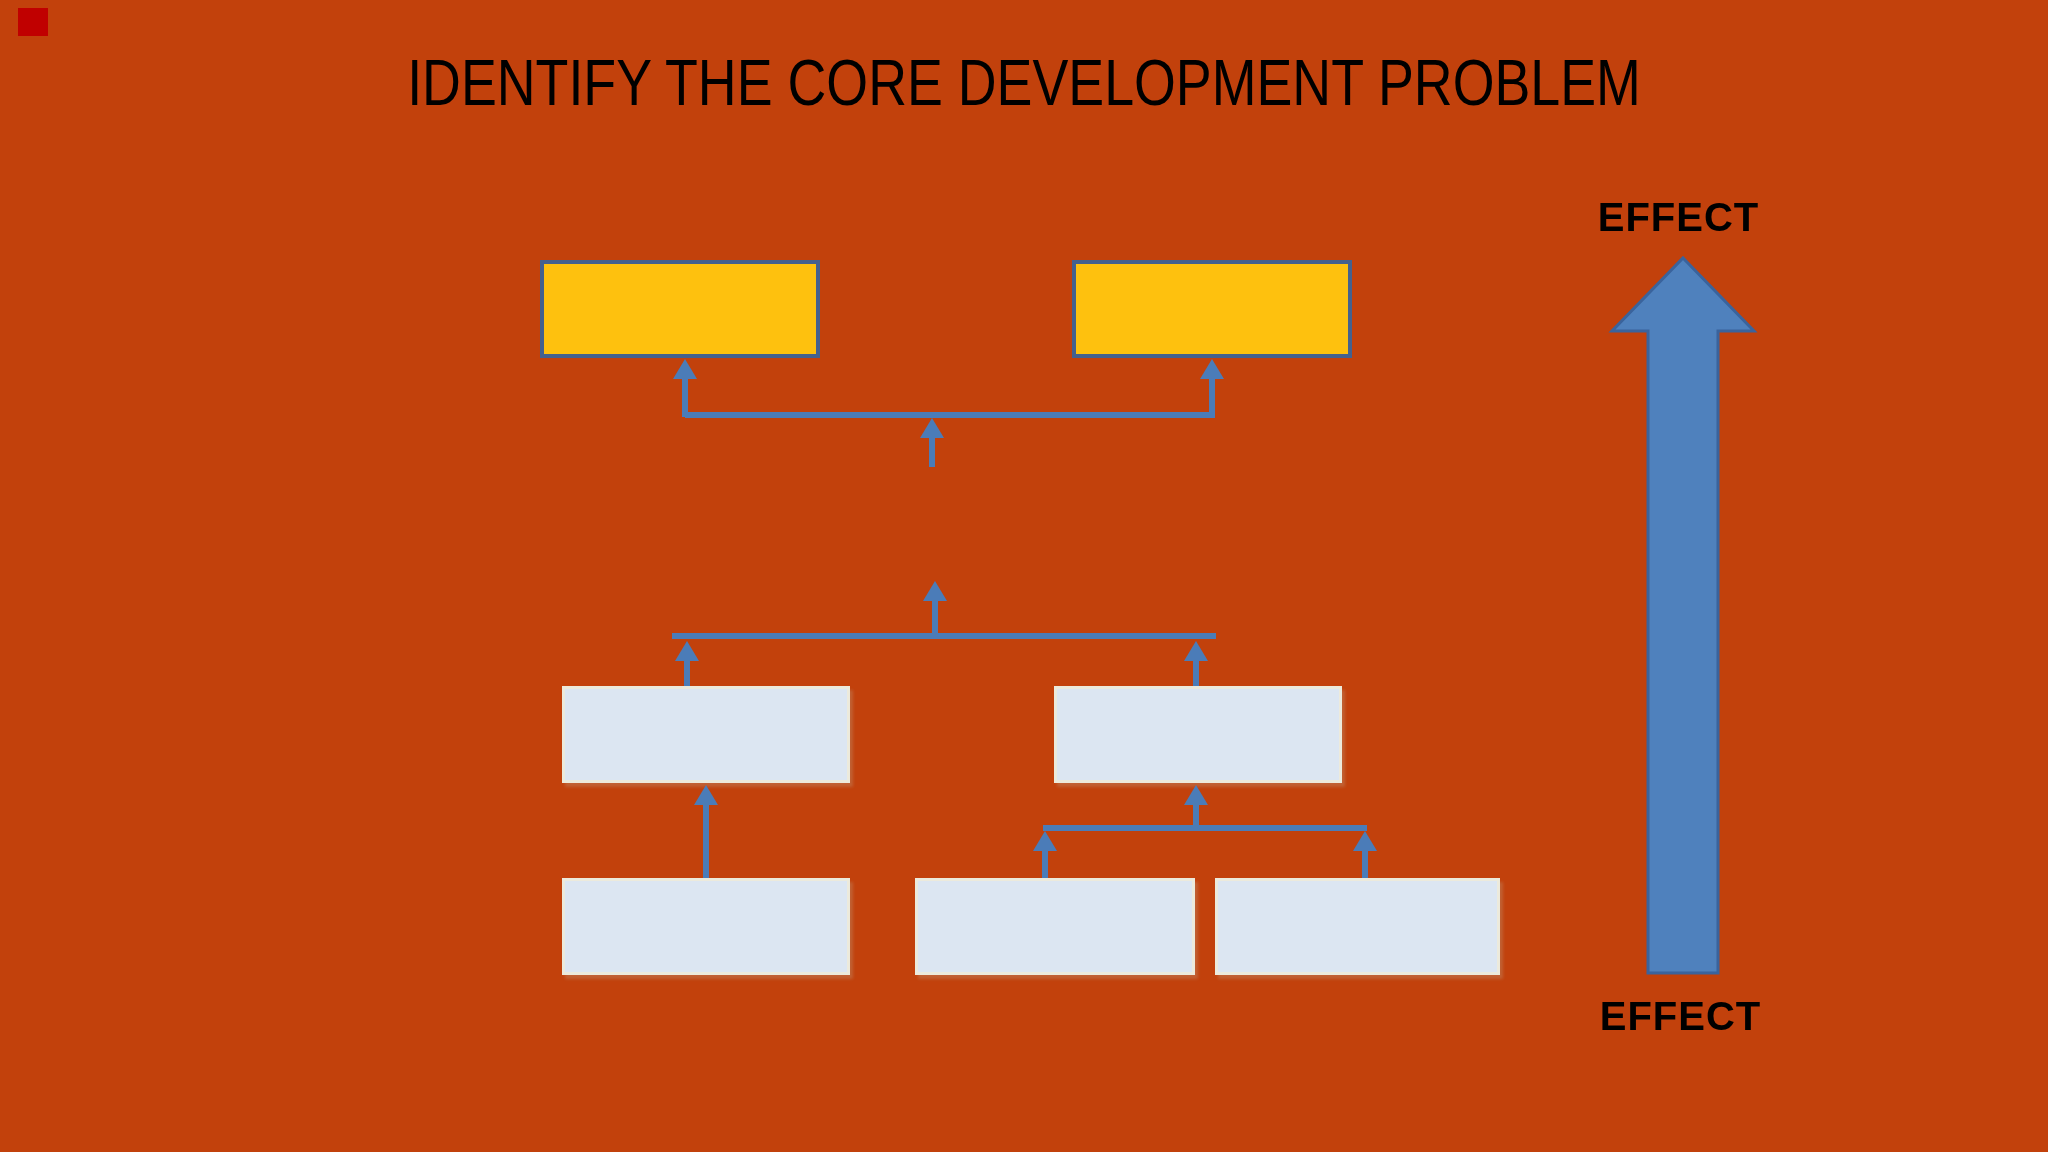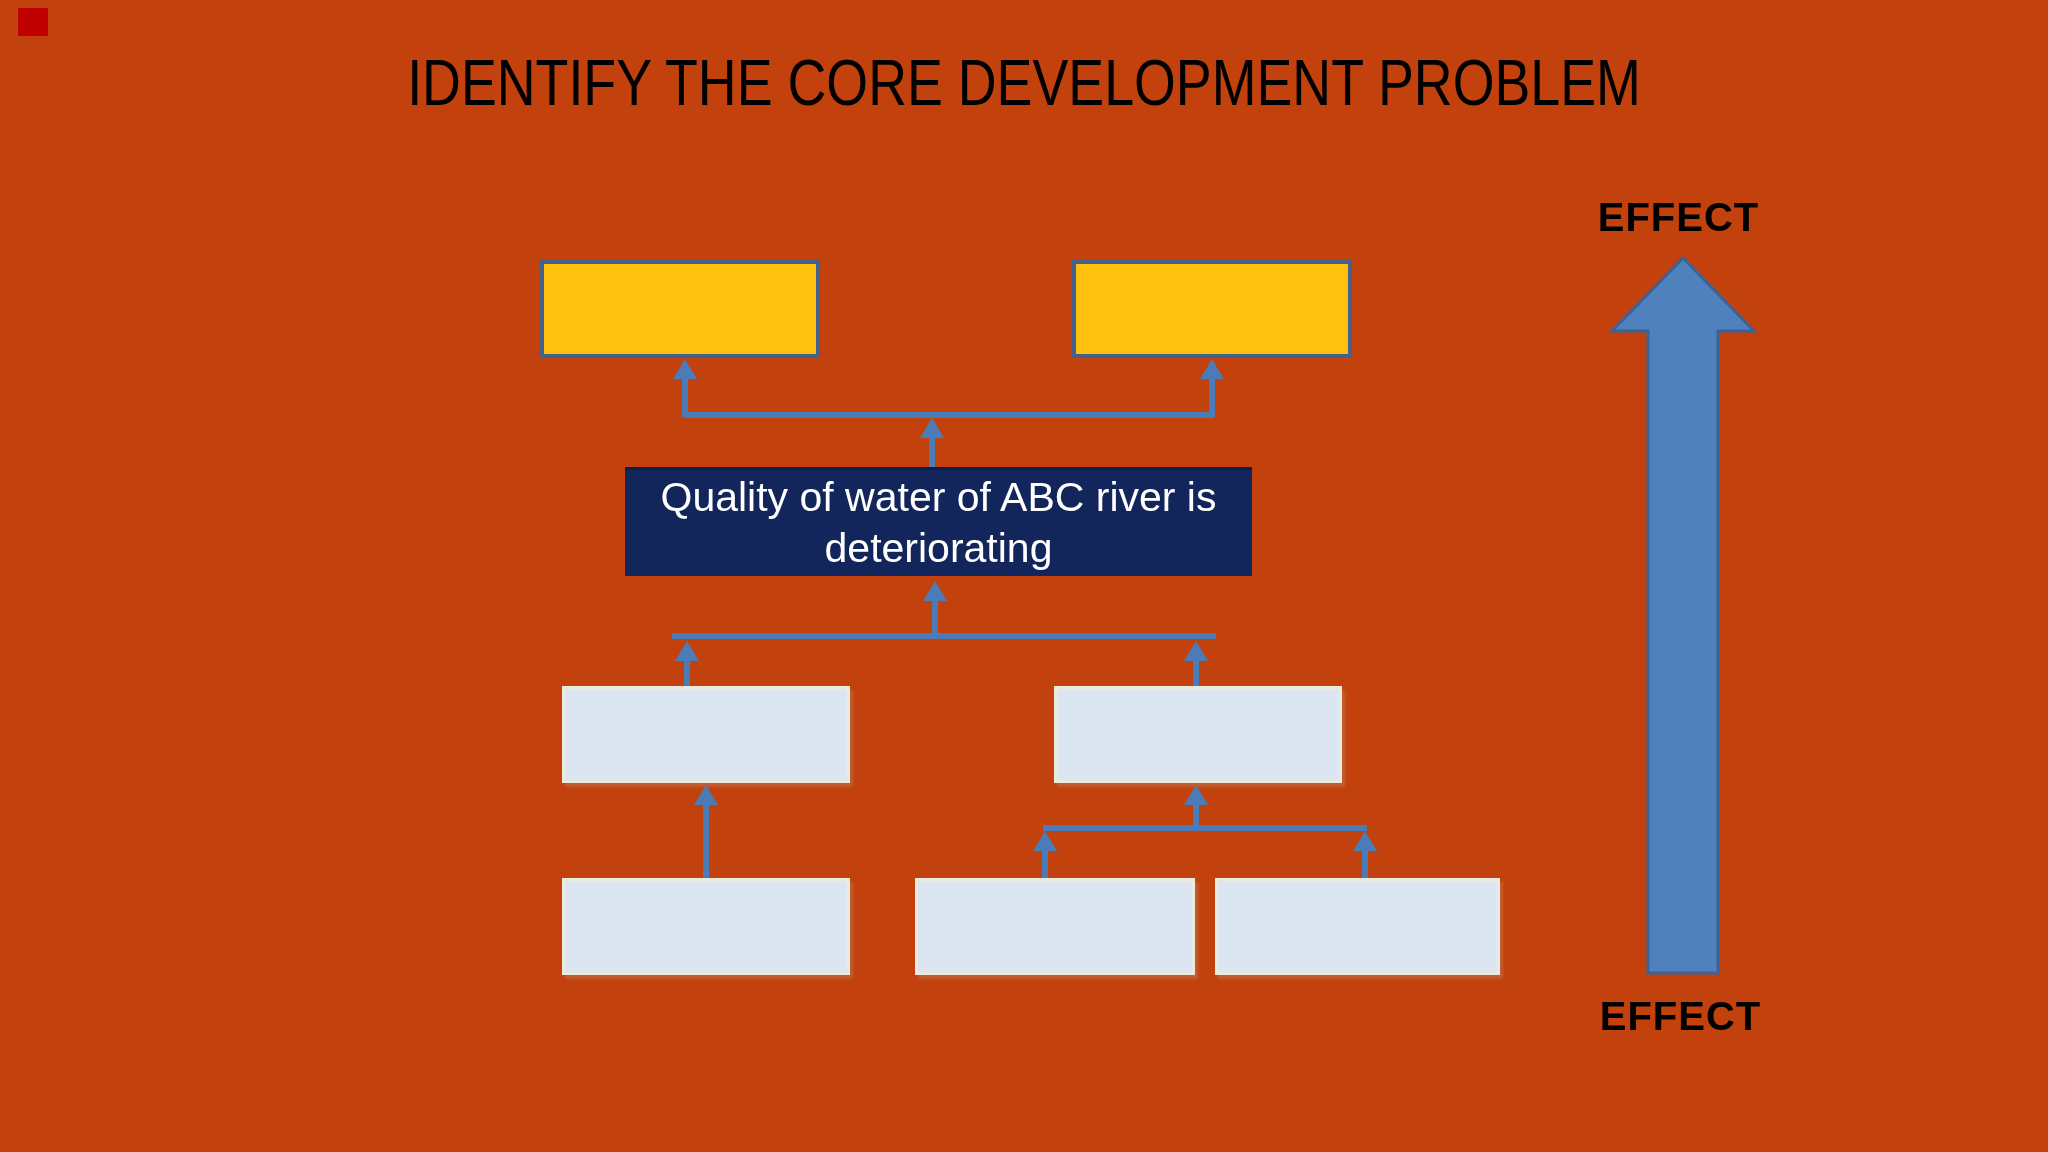--- a/index.html
+++ b/index.html
@@ -84,21 +84,20 @@
 
   <svg class="big-arrow" viewBox="0 0 160 730" xmlns="http://www.w3.org/2000/svg">
     <polygon points="83,8 154,81 118,81 118,723 48,723 48,81 12,81" fill="var(--big-arrow-fill,#4f81bd)" stroke="var(--big-arrow-border,#3a639c)" stroke-width="3" stroke-linejoin="miter"></polygon>
   </svg>
 
   <div class="side-label cause">EFFECT</div>
 
   <div class="box effect-box b1"></div>
   <div class="box effect-box b2"></div>
 
-  <div class="box core-box">Quality of water of ABC river is deteriorating</div>
 
   <div class="box cause-box a"></div>
   <div class="box cause-box b"></div>
   <div class="box cause-box c"></div>
   <div class="box cause-box d"></div>
   <div class="box cause-box e"></div>
 
   <div class="varrow v1">
     <div class="head"></div>
     <div class="shaft"></div>

